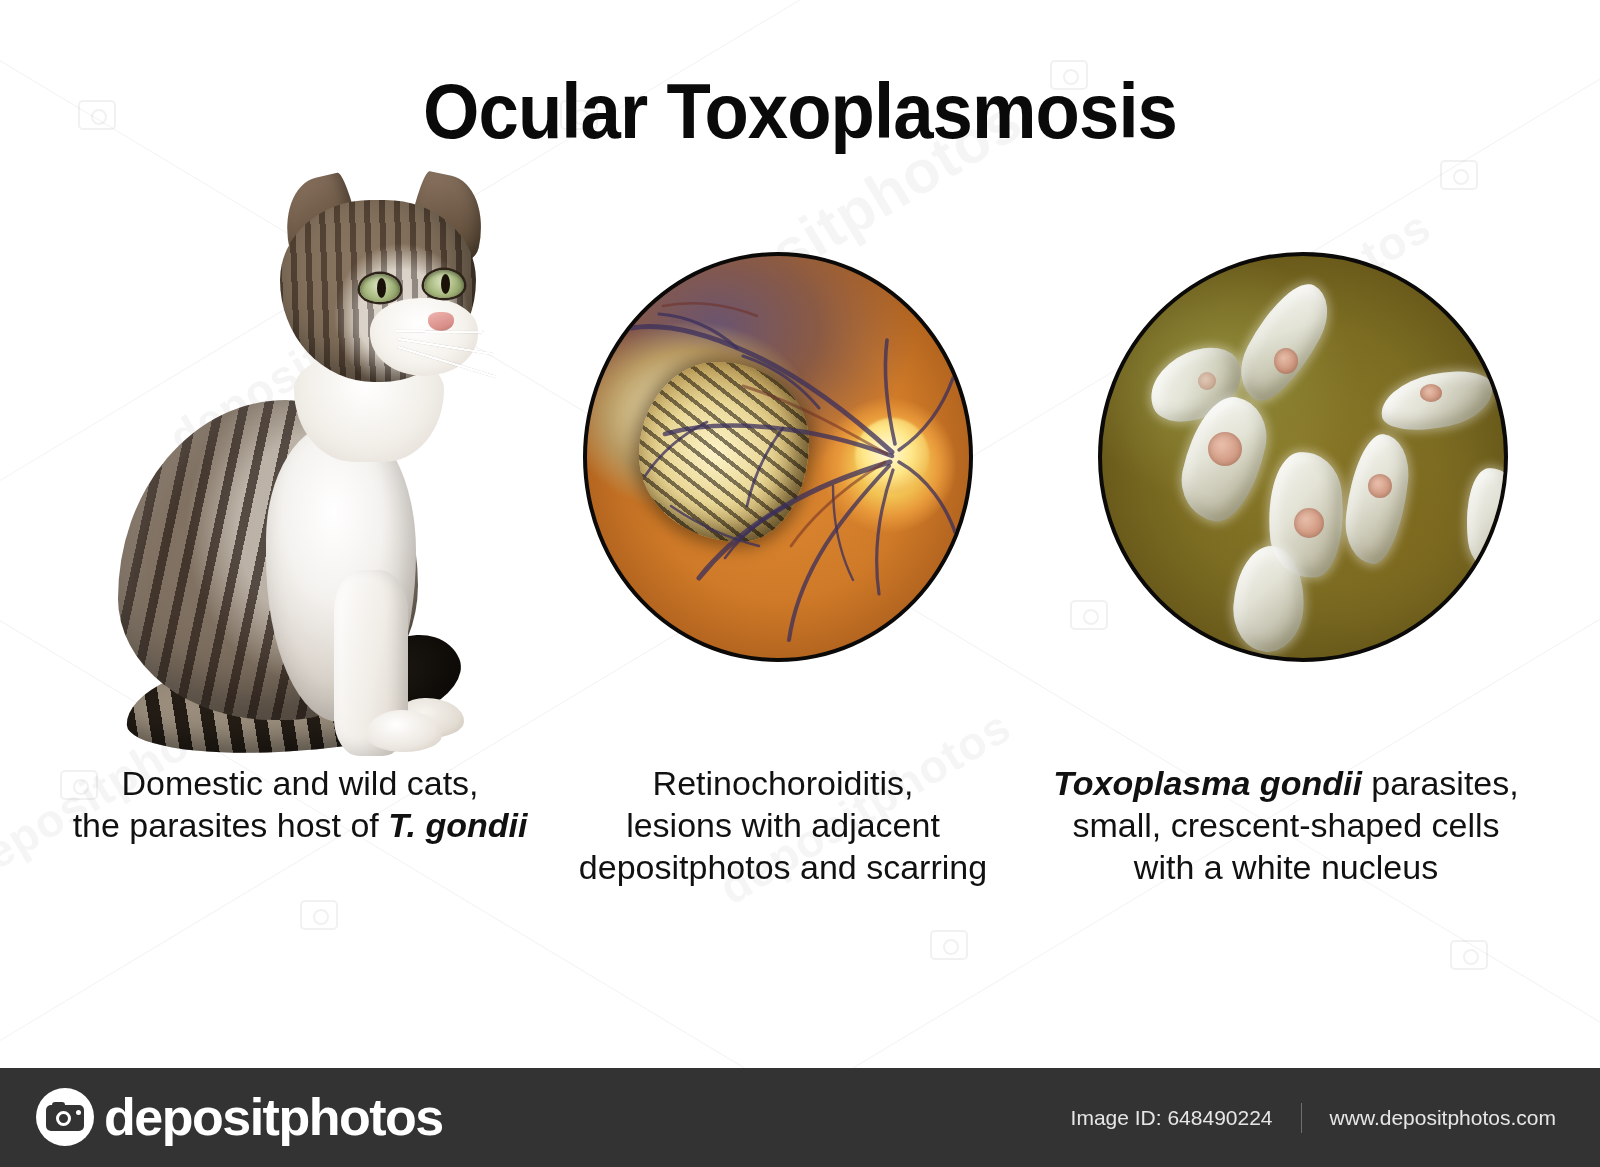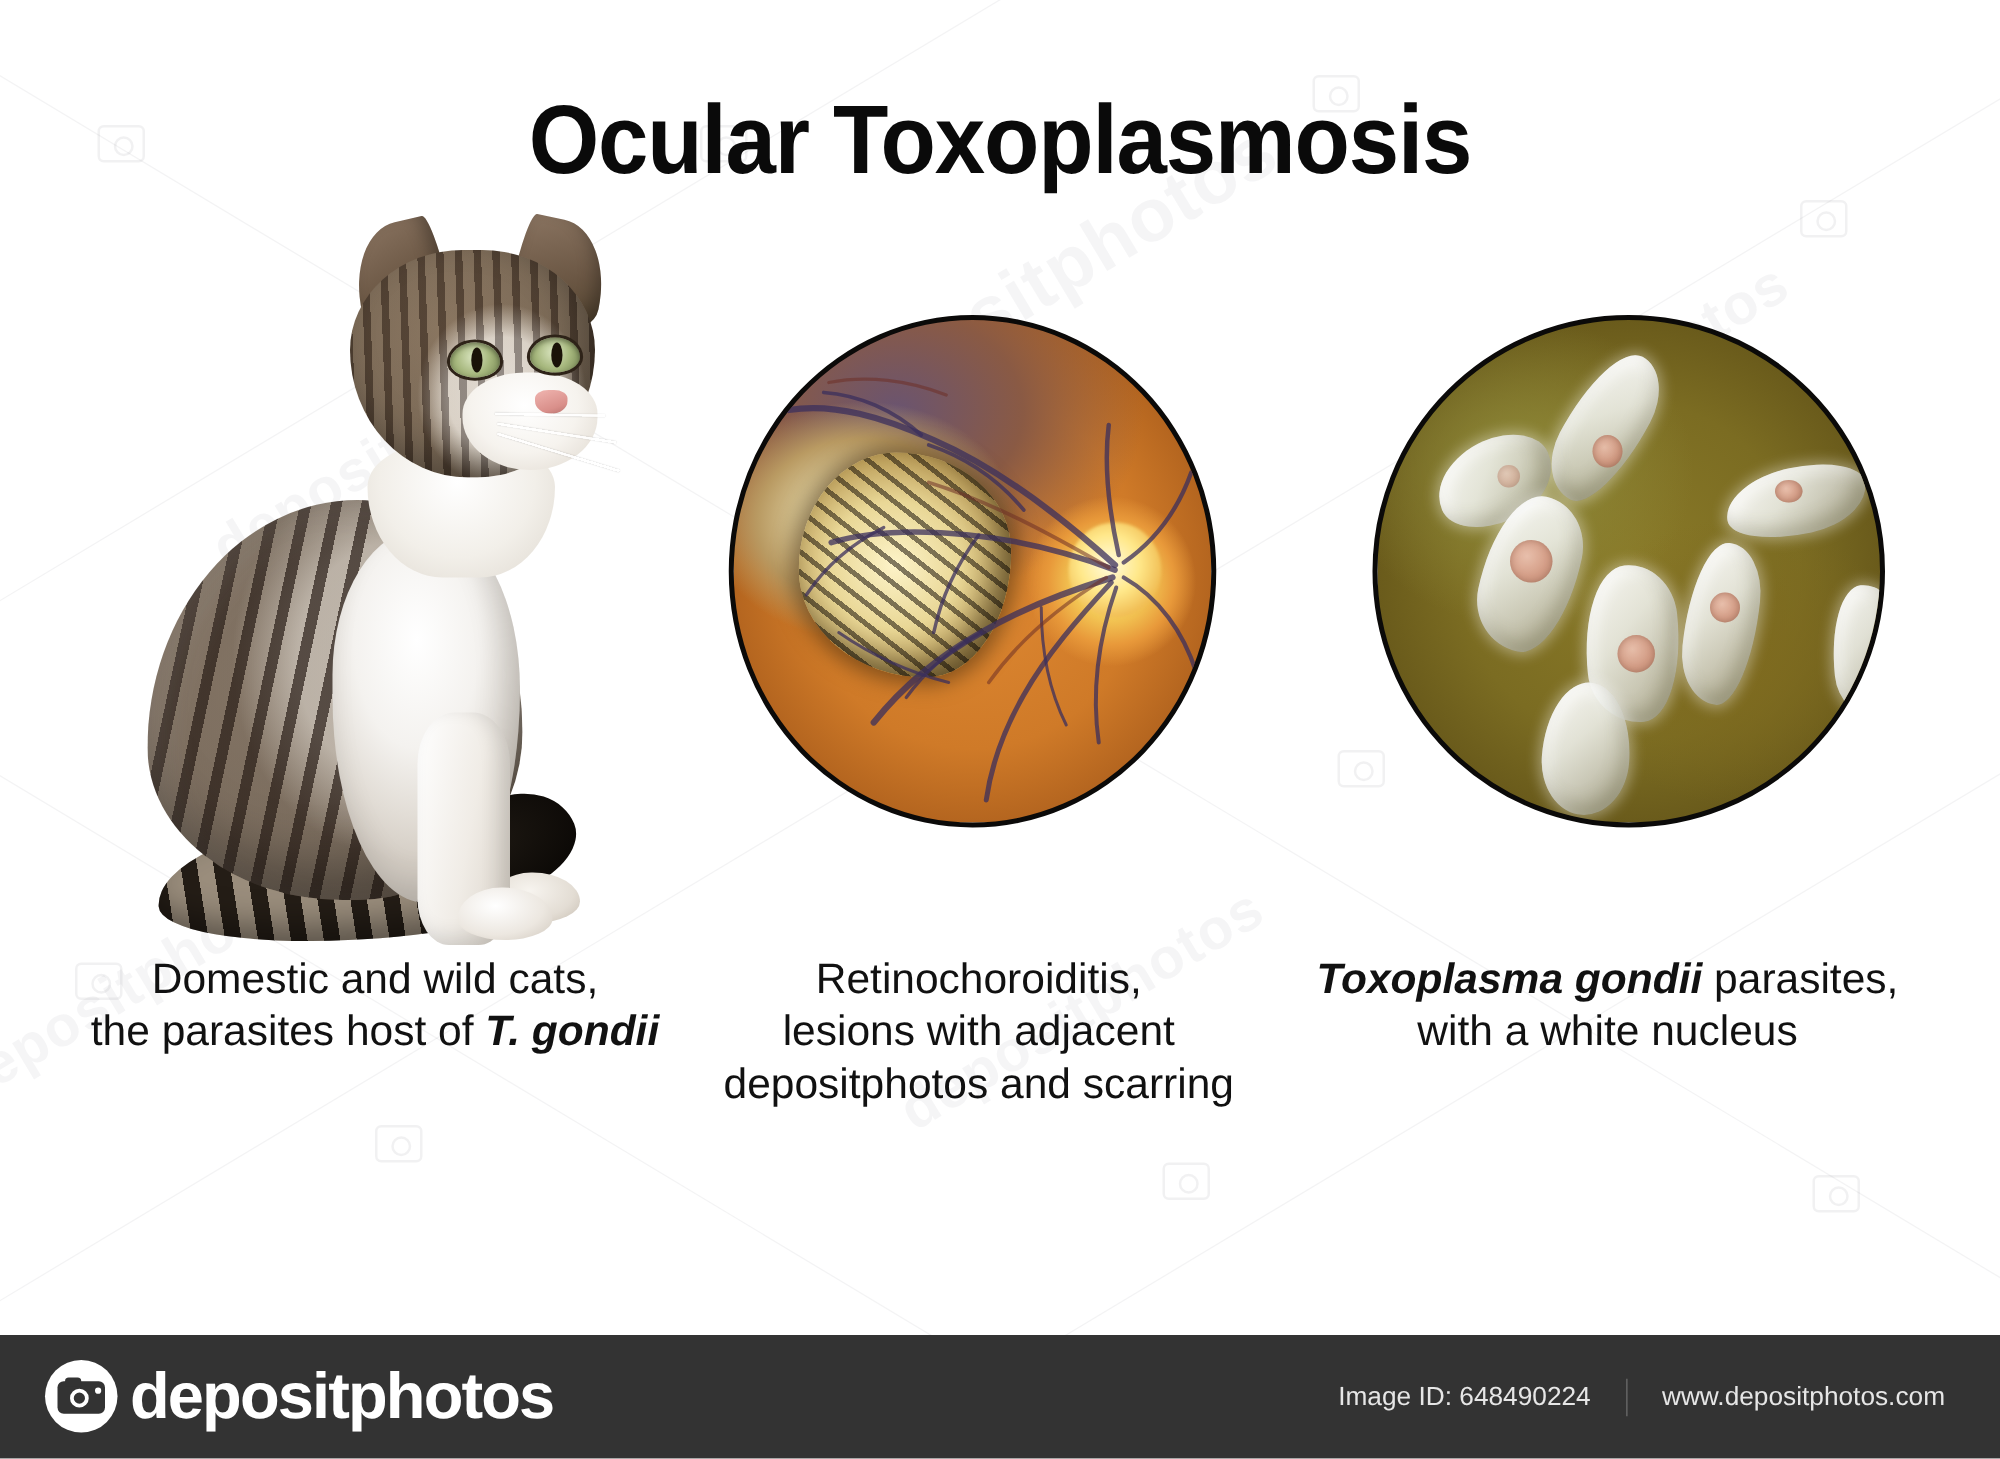--- a/index.html
+++ b/index.html
@@ -384,20 +384,21 @@
   </div>
 
   <div class="caption" id="caption-fundus">
     <div>Retinochoroiditis,</div>
     <div>lesions with adjacent</div>
     <div>depositphotos and scarring</div>
   </div>
 
   <div class="caption" id="caption-parasite">
     <div><i>Toxoplasma gondii</i><span> parasites,</span></div>
+    <div>small, crescent-shaped cells</div>
     <div>with a white nucleus</div>
   </div>
 
   <div id="footer">
     <div id="footer-logo">
       <div id="logo-badge">
         <div id="logo-lens"></div>
         <div id="logo-flash"></div>
       </div>
       <div id="logo-word">depositphotos</div>

